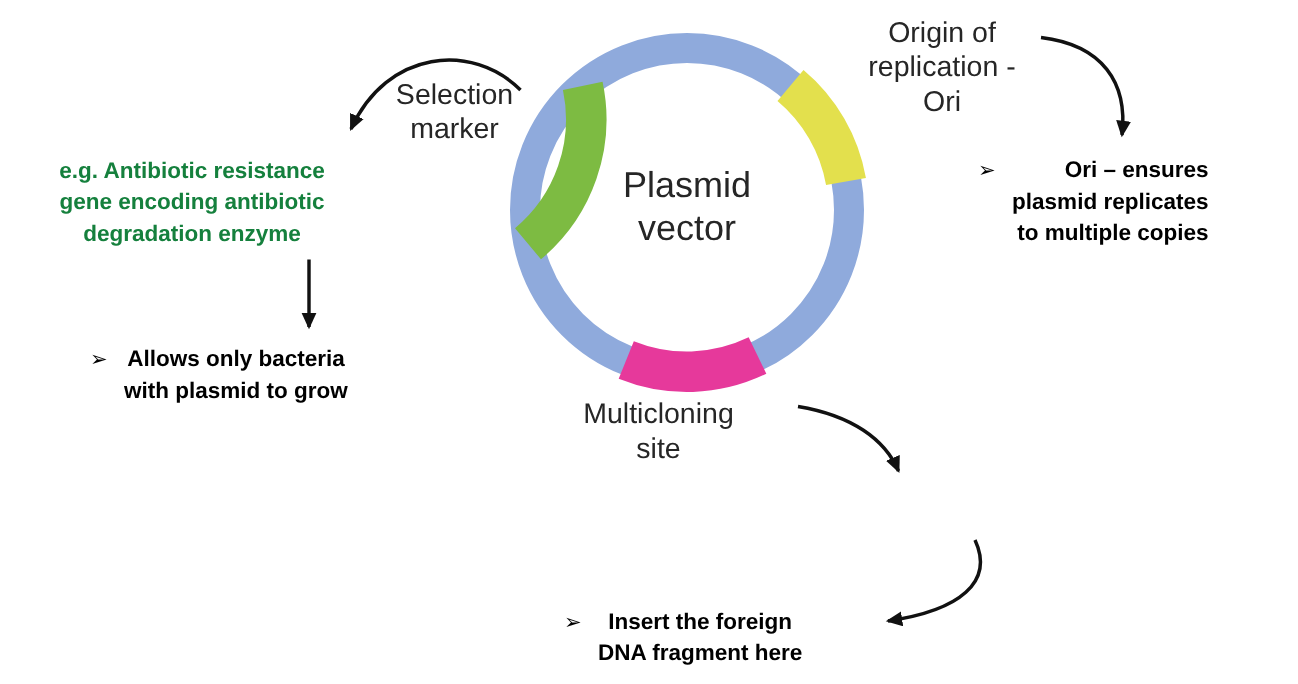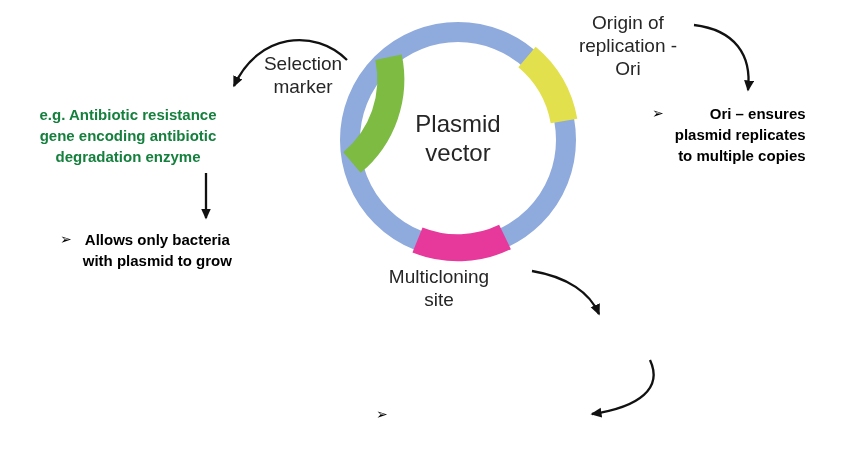--- a/index.html
+++ b/index.html
@@ -106,15 +106,17 @@
   <div class="bullet-note" style="left:652px;top:103px;">
     <span class="bullet">➢</span>
     <span class="note-text left-text">Ori – ensures
 plasmid replicates
 to multiple copies</span>
   </div>
 
 
   <div class="bullet-note" style="left:376px;top:404px;">
     <span class="bullet">➢</span>
+    <span class="note-text center-text">Insert the foreign
+DNA fragment here</span>
   </div>
 
 </div>
 
 </body></html>

